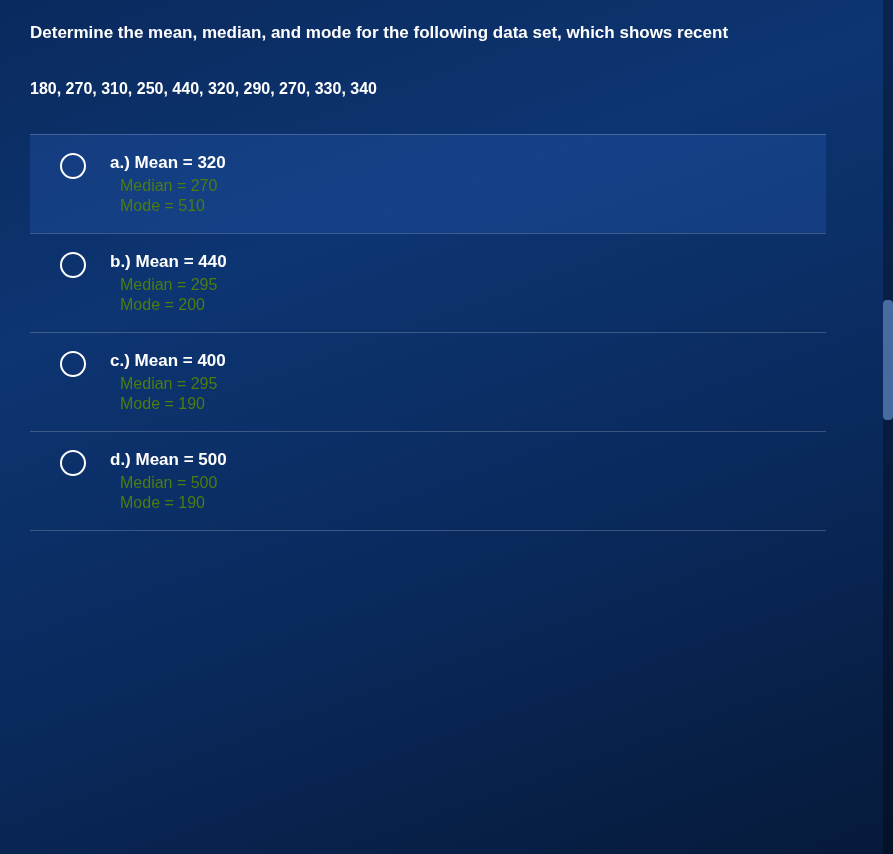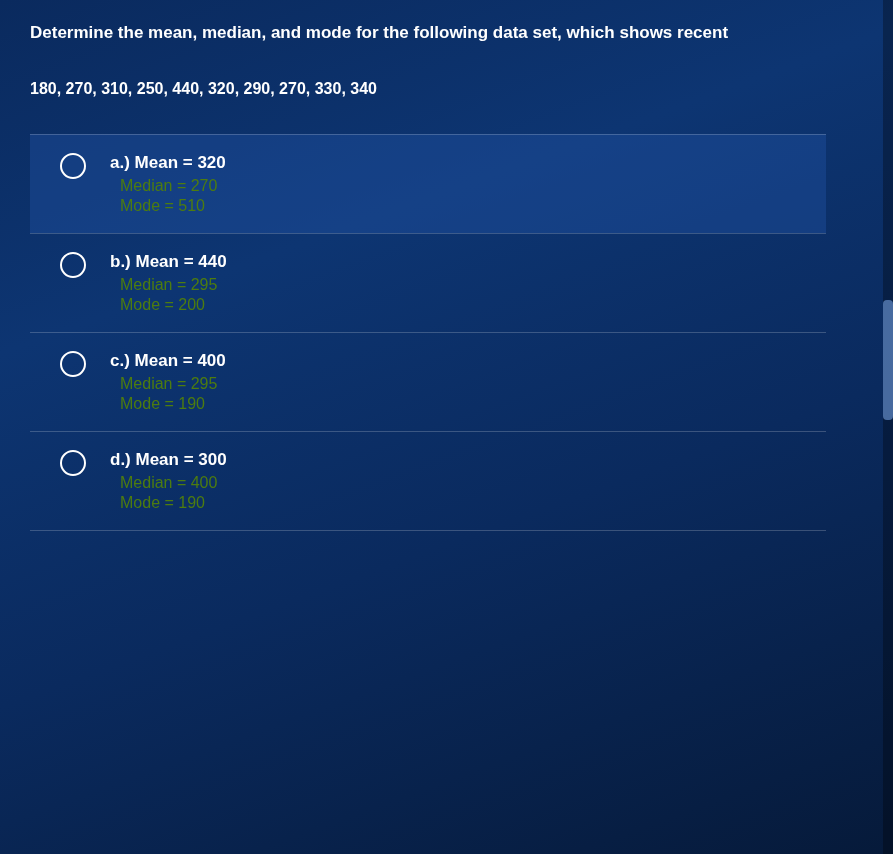--- a/index.html
+++ b/index.html
@@ -151,22 +151,22 @@
       <div class="option-content">
         <span class="option-label">c.) Mean = 400</span>
         <span class="option-detail">Median = 295</span>
         <span class="option-detail">Mode = 190</span>
       </div>
     </div>
 
     <div class="option-row">
       <div class="radio-btn"></div>
       <div class="option-content">
-        <span class="option-label">d.) Mean = 300</span>
-        <span class="option-detail">Median = 400</span>
+        <span class="option-label">d.) Mean = 500</span>
+        <span class="option-detail">Median = 500</span>
         <span class="option-detail">Mode = 190</span>
       </div>
     </div>
 
   </div>
 
   <div class="scrollbar-track">
     <div class="scrollbar-thumb"></div>
   </div>
 </div>

